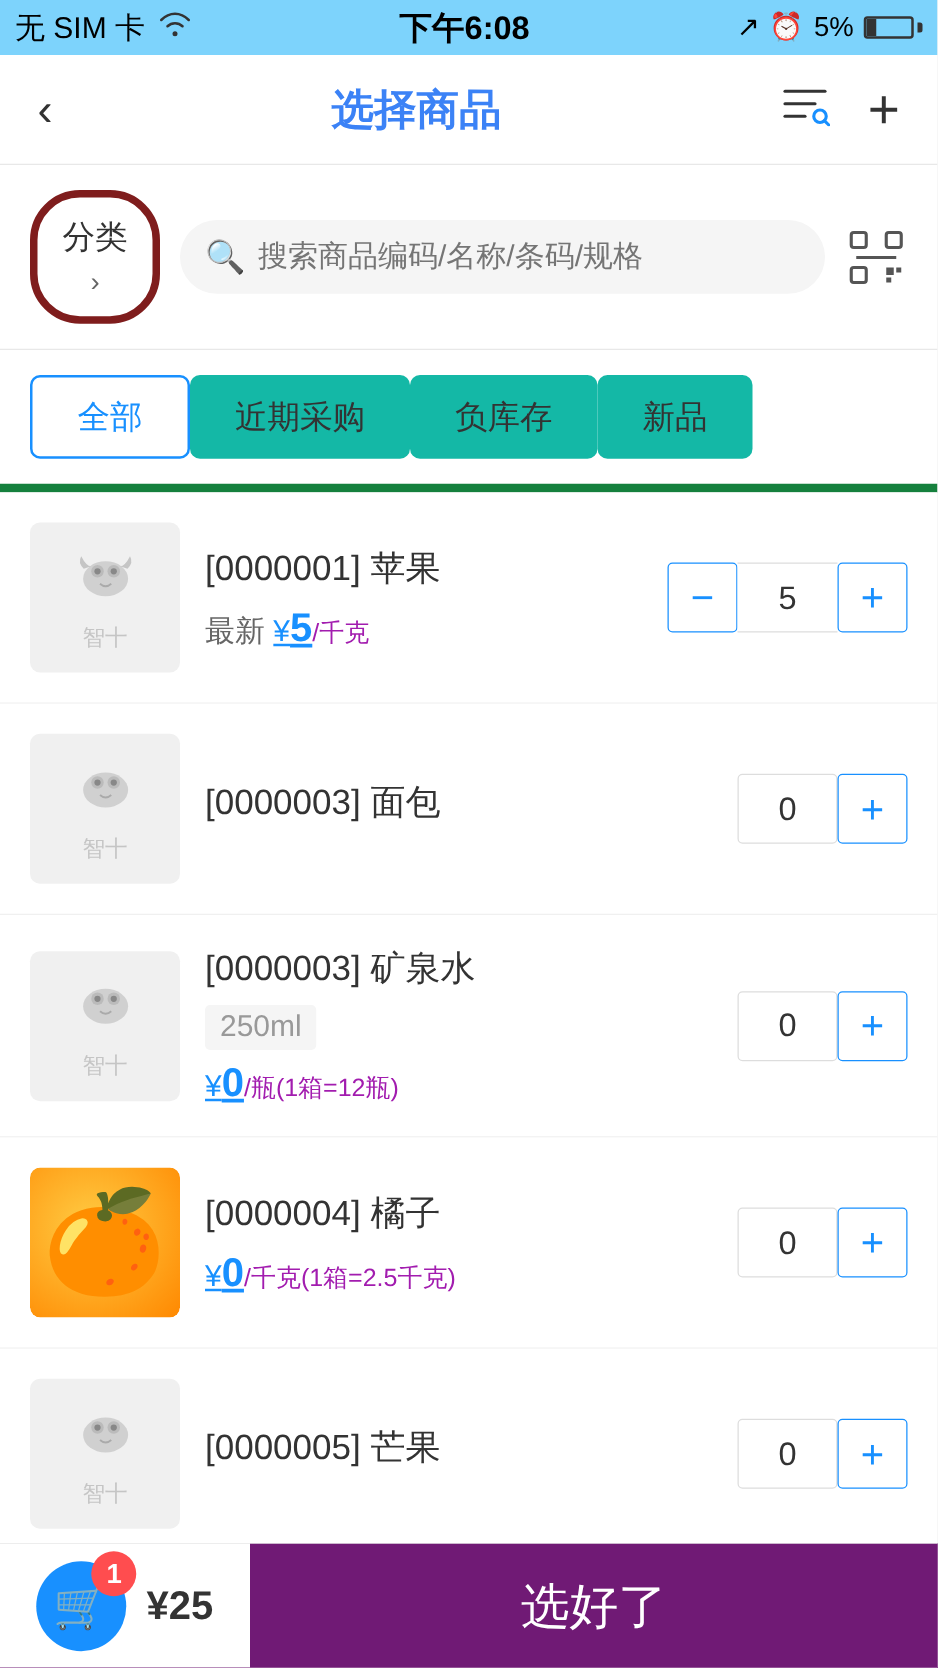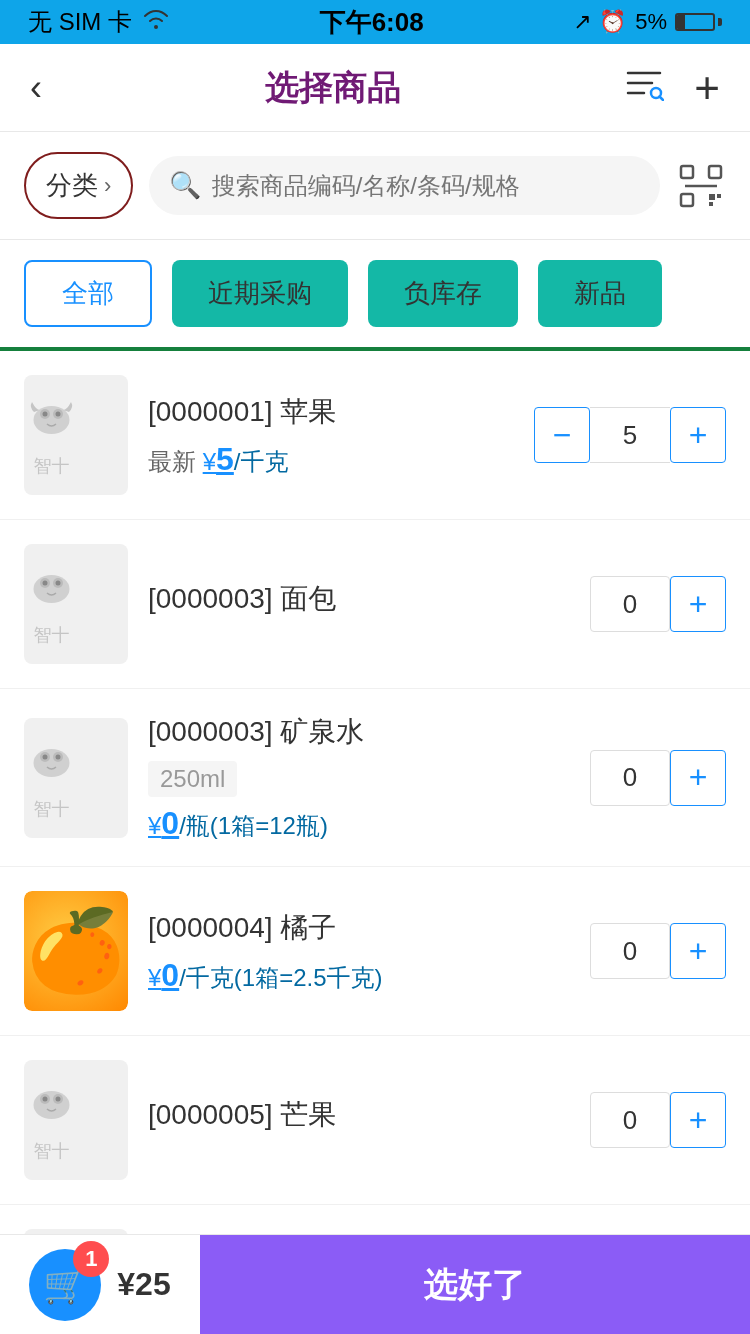--- a/index.html
+++ b/index.html
@@ -8,26 +8,26 @@
       font-family: -apple-system, 'PingFang SC', 'Helvetica Neue', sans-serif;
       background: #f5f5f5;
       width: 750px;
       min-height: 1334px;
       overflow-x: hidden;
       font-size: 28px;
     }
 
     
     .status-bar {
-      background: #0ea5e9;
+      background: #7dd3fc;
       height: 44px;
       display: flex;
       align-items: center;
       justify-content: space-between;
-      padding: 0 28px;
+      padding: 0 12px;
       font-size: 24px;
       font-weight: 500;
     }
     .status-left {
       display: flex;
       align-items: center;
       gap: 10px;
     }
     .status-center {
       font-size: 26px;
@@ -75,21 +75,21 @@
       border-bottom: 1px solid #e8e8e8;
     }
     .nav-back {
       font-size: 36px;
       color: #333;
       cursor: pointer;
     }
     .nav-title {
       font-size: 34px;
       font-weight: 600;
-      color: #701a75;
+      color: #3b82f6;
     }
     .nav-actions {
       display: flex;
       align-items: center;
       gap: 30px;
     }
     .nav-filter-icon, .nav-add-icon {
       font-size: 40px;
       color: #333;
       cursor: pointer;
@@ -102,27 +102,28 @@
       display: flex;
       align-items: center;
       gap: 16px;
       border-bottom: 1px solid #e8e8e8;
     }
     .category-btn {
       display: flex;
       align-items: center;
       gap: 6px;
       padding: 14px 20px;
-      border: 2px solid #7f1d1d;
+      border: 6px solid #7f1d1d;
       border-radius: 40px;
       background: #fff;
       font-size: 26px;
       color: #333;
       white-space: nowrap;
       cursor: pointer;
+      flex-direction: column;
     }
     .search-box {
       flex: 1;
       display: flex;
       align-items: center;
       background: #f5f5f5;
       border-radius: 40px;
       padding: 14px 20px;
       gap: 10px;
     }
@@ -149,22 +150,21 @@
     .scan-icon svg {
       width: 44px;
       height: 44px;
     }
 
     
     .filter-tabs {
       background: #fff;
       padding: 20px 24px;
       display: flex;
-      gap: 20px;
-      border-bottom: 4px solid #15803d;
+      border-bottom: 7px solid #15803d;
     }
     .tab-btn {
       padding: 14px 36px;
       border-radius: 8px;
       font-size: 26px;
       cursor: pointer;
       border: none;
       background: #14b8a6;
       color: #333;
     }
@@ -182,26 +182,27 @@
     .product-item {
       background: #fff;
       display: flex;
       align-items: center;
       padding: 24px 24px;
       border-bottom: 1px solid #f0f0f0;
       gap: 20px;
     }
 
     .product-image {
-      width: 104px;
+      width: 120px;
       height: 120px;
       background: #f0f0f0;
       border-radius: 8px;
       display: flex;
       align-items: center;
+      justify-content: center;
       flex-shrink: 0;
       overflow: hidden;
     }
     .owl-placeholder {
       display: flex;
       flex-direction: column;
       align-items: center;
       gap: 8px;
     }
     .owl-icon {
@@ -241,22 +242,22 @@
       font-size: 32px;
       font-weight: bold;
       text-decoration: underline;
     }
     .price-currency {
       color: #1890ff;
       font-size: 24px;
       text-decoration: underline;
     }
     .price-unit {
-      color: #0369a1;
-      font-size: 24px;
+      color: #a21caf;
+      font-size: 20px;
     }
 
     
     .qty-control {
       display: flex;
       align-items: center;
       gap: 0;
       flex-shrink: 0;
     }
     .qty-btn {
@@ -356,25 +357,25 @@
       font-weight: bold;
     }
     .cart-total {
       font-size: 32px;
       font-weight: bold;
       color: #333;
     }
     .confirm-btn {
       flex: 1;
       height: 100%;
-      background: #8b5cf6;
+      background: #701a75;
       border: none;
       color: #fff;
-      font-size: 34px;
-      font-weight: 700;
+      font-size: 39px;
+      font-weight: 400;
       cursor: pointer;
       display: flex;
       align-items: center;
       justify-content: center;
     }
 
     
     .orange-img {
       width: 120px;
       height: 120px;

